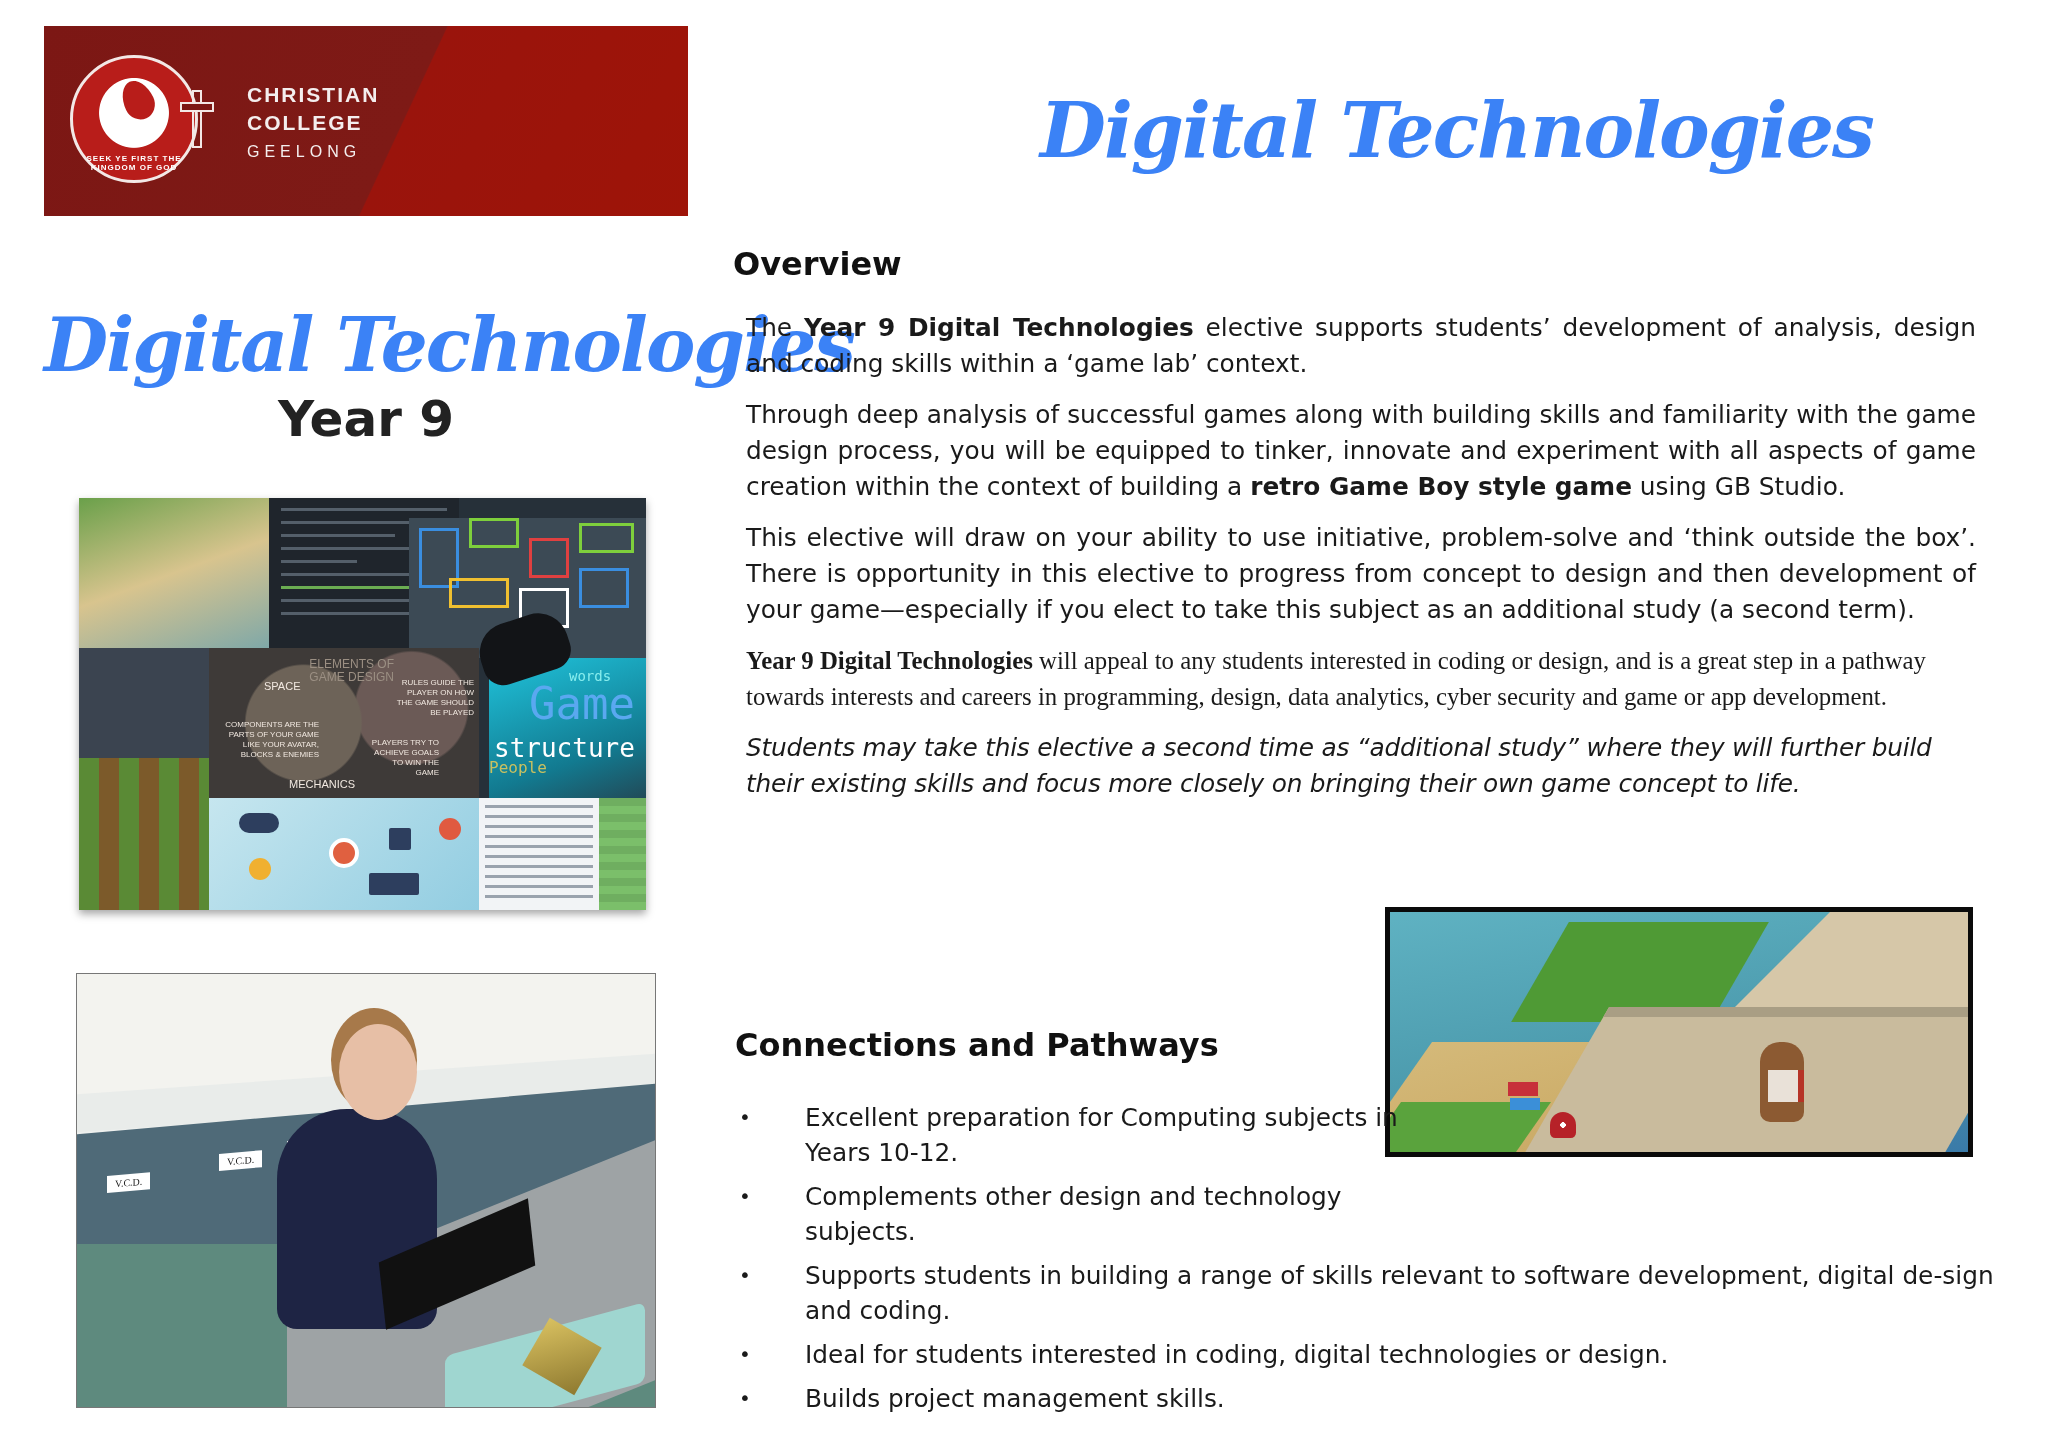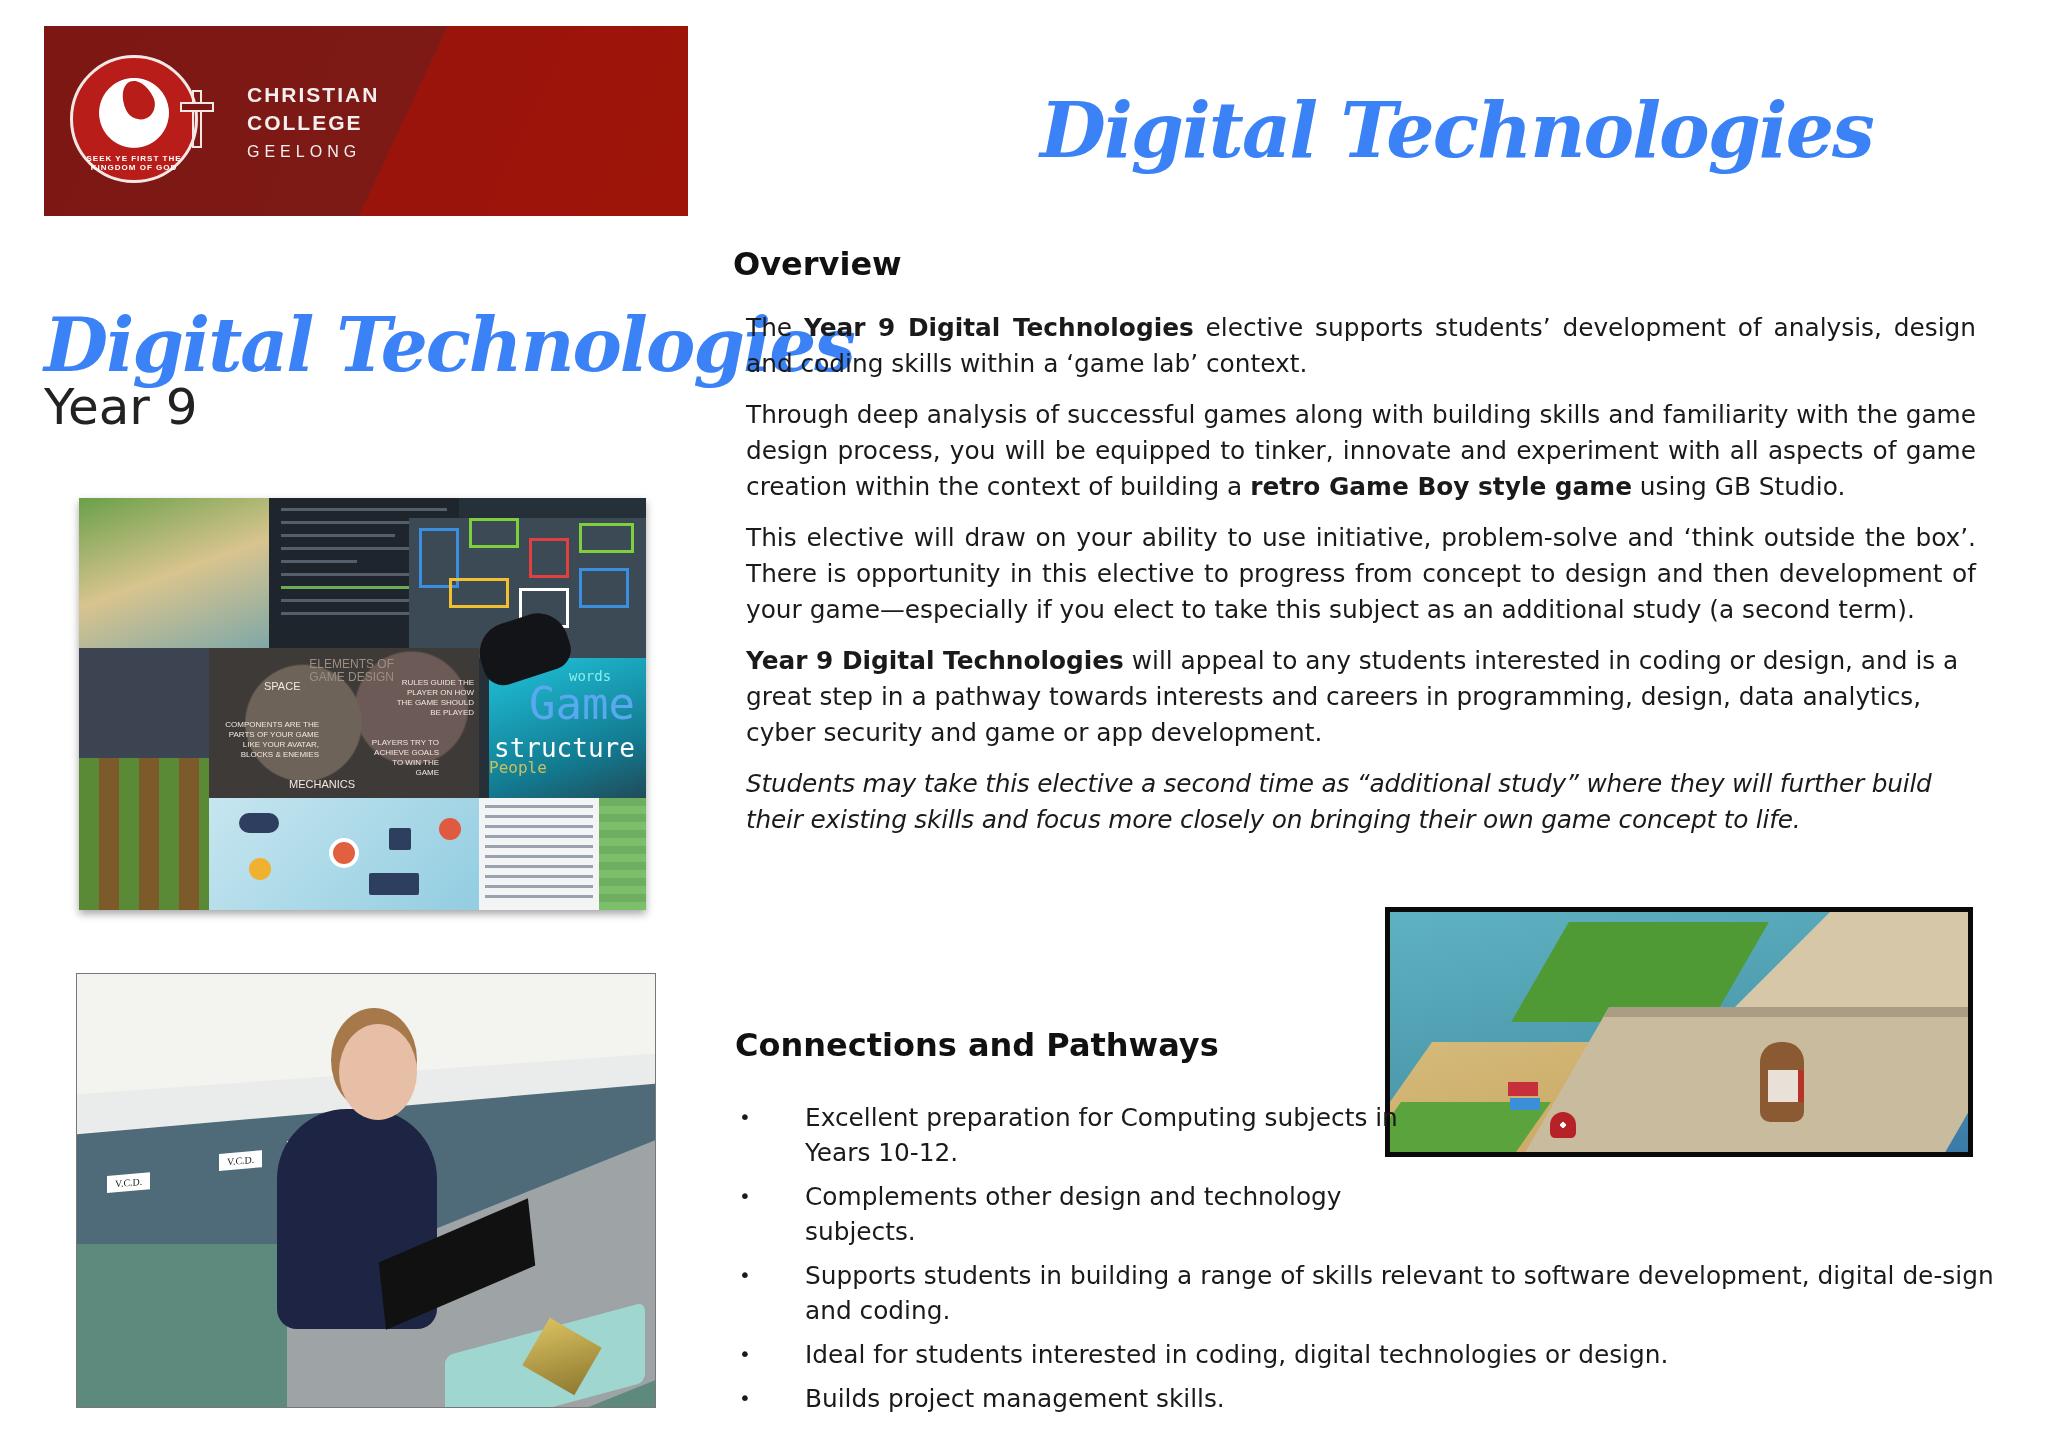--- a/index.html
+++ b/index.html
@@ -17,21 +17,21 @@
   .banner .cross { position:absolute; left:148px; top:64px; width:10px; height:58px; border:2px solid #f3e8e6; box-sizing:border-box; }
   .banner .cross-bar { position:absolute; left:136px; top:76px; width:34px; height:10px; border:2px solid #f3e8e6; box-sizing:border-box; background:#7c1714; }
   .banner .name1, .banner .name2 { position:absolute; left:203px; color:#f4eeee; font-weight:bold; font-size:21px; letter-spacing:2px; }
   .banner .name1 { top:57px; } .banner .name2 { top:85px; }
   .banner .name3 { position:absolute; left:203px; top:117px; color:#f4eeee; font-size:16px; letter-spacing:5px; }
 
   
   .script { font-family:"DejaVu Serif", serif; font-style:italic; font-weight:bold; color:#3b82f6; letter-spacing:-2px; white-space:nowrap;margin-top:34px; }
   .title-left { left:44px; top:268px; width:644px; text-align:center; font-size:74px; }
   .title-right { left:1040px; top:52px; width:640px; text-align:center; font-size:76px; }
-  .year { left:44px; top:378px; width:644px; text-align:left; font-size:50px; font-weight:400; color:#222; font-family:"DejaVu Sans", sans-serif; }
+  .year { left:44px; top:390px; width:644px; text-align:center; font-size:50px; font-weight:700; color:#222; font-family:"DejaVu Sans", sans-serif; }
 
   
   .collage { left:79px; top:498px; width:567px; height:412px; background:#263039; overflow:hidden;
     box-shadow: 0 4px 8px rgba(0,0,0,0.35); }
   .collage .c1 { position:absolute; left:0; top:0; width:190px; height:150px; background:linear-gradient(160deg,#6aa04a,#d8c48e 50%,#7fa8a8); }
   .collage .c2 { position:absolute; left:0; top:150px; width:190px; height:110px; background:#3b4450; }
   .collage .c3 { position:absolute; left:0; top:260px; width:130px; height:152px;
      background:repeating-linear-gradient(90deg,#5a8a35 0 20px,#7c5a2a 20px 40px); }
   .collage .code { position:absolute; left:190px; top:0; width:190px; height:150px; background:#1f252c; }
   .collage .code i { display:block; height:3px; margin:10px 12px; background:#8a9aa8; opacity:.5; }
@@ -78,21 +78,21 @@
   .game .mush { position:absolute; left:160px; top:200px; width:26px; height:26px; background:radial-gradient(circle,#fff 0 15%, #b62228 16%); border-radius:50% 50% 20% 20%; }
   .game .sign { position:absolute; left:118px; top:170px; width:30px; height:14px; background:#c7303a; }
   .game .sign2 { position:absolute; left:120px; top:186px; width:30px; height:12px; background:#3b8fd8; }
 
   
   .h2 { font-family:"DejaVu Sans", sans-serif; font-weight:600; font-size:32px; color:#111; white-space:nowrap; }
   .overview-h { left:733px; top:214px;margin-top:31px; }
   .conn-h { left:735px; top:1026px; }
   .body { left:746px; top:310px; width:1230px; font-family:"DejaVu Sans", sans-serif; font-size:24.8px; line-height:36px; color:#1a1a1a; }
   .body p { margin:0 0 15px 0; text-align:justify; }
-  .body p.last { text-align:left; }
+  .body p.last { text-align:left;font-family:Liberation Serif, serif; }
   .body p.ital { font-style:italic; text-align:left; letter-spacing:-0.2px; }
   .body b { font-weight:bold; }
 
   .bullets { left:735px; top:1100px; width:1260px; font-family:"DejaVu Sans", sans-serif; font-size:24.8px; line-height:35px; color:#1a1a1a; margin:0; padding:0; list-style:none; }
   .bullets li { position:relative; padding-left:70px; margin-bottom:9px; }
   .bullets li .dot { position:absolute; left:4px; top:0; font-size:20px; }
   .bullets li.narrow { width:600px; }
 </style>
 </head>
 <body>

